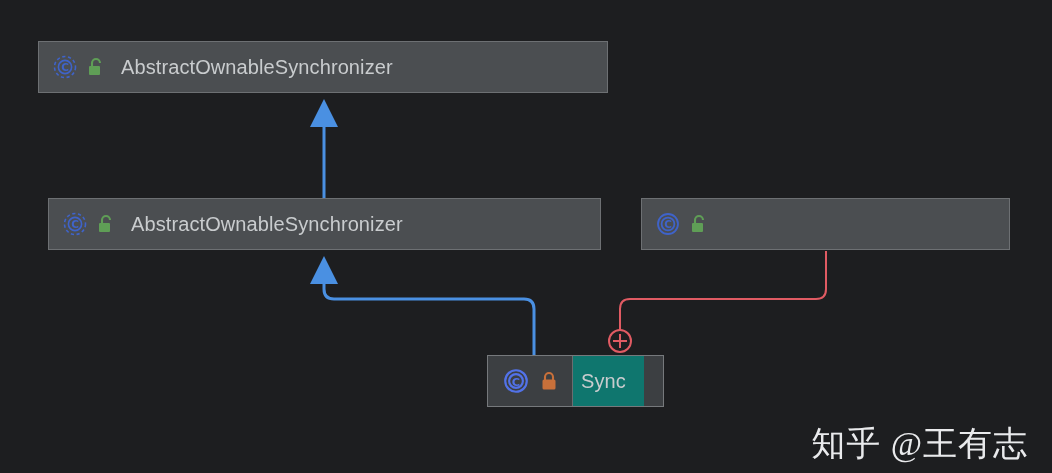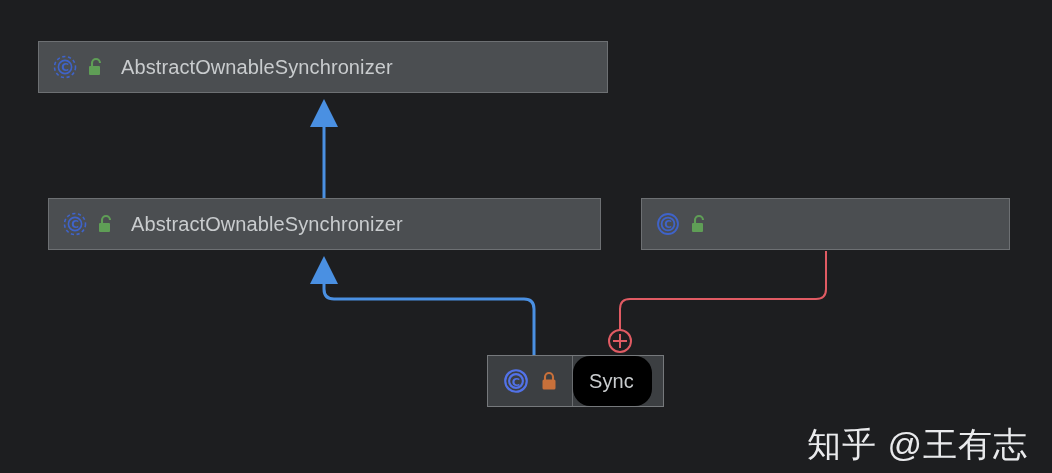--- a/index.html
+++ b/index.html
@@ -74,40 +74,39 @@
   }
   .node.selected .icons {
     gap: 10px;
     padding: 0 14px;
     height: 100%;
     align-items: center;
     border-right: 1px solid #6a6d70;
     background: #3c3f42;
   }
   .node.selected .labelcell {
-    background: #000000;
+    background: #0f766e;
     height: 100%;
     display: flex;
     align-items: center;
-    padding: 0 18px 0 16px;
-    border-radius: 17px;
+    padding: 0 18px 0 8px;
   }
 
   .icon { display: block; flex: 0 0 auto; }
 
   
   #watermark {
     position: absolute;
     z-index: 3;
     right: 24px;
     bottom: 12px;
     color: #e9eaec;
     font-size: 34px;
     line-height: 1;
-    font-family: Liberation Sans, sans-serif;
+    font-family: Liberation Serif, serif;
     letter-spacing: 1px;
   }
 </style>
 </head>
 <body>
 
 <div id="canvas">
 
   <svg id="edges" viewBox="0 0 1052 473" width="1052" height="473">
 

